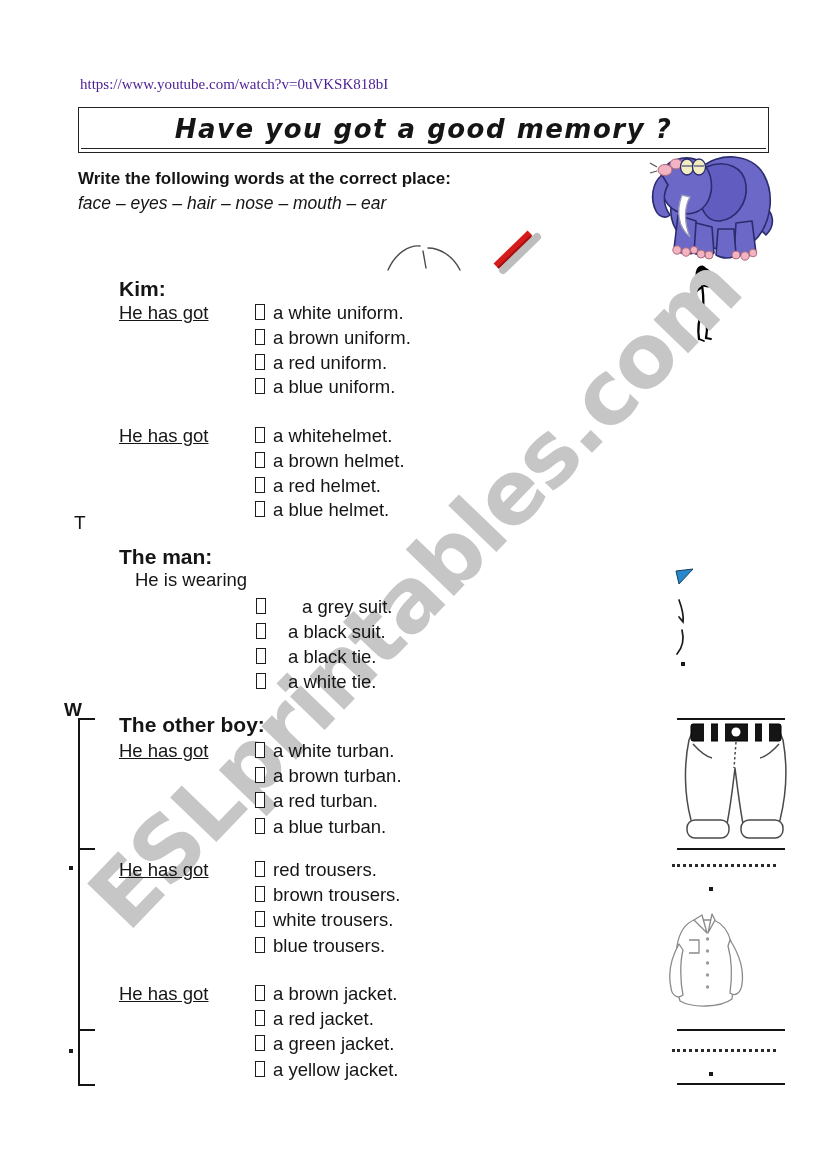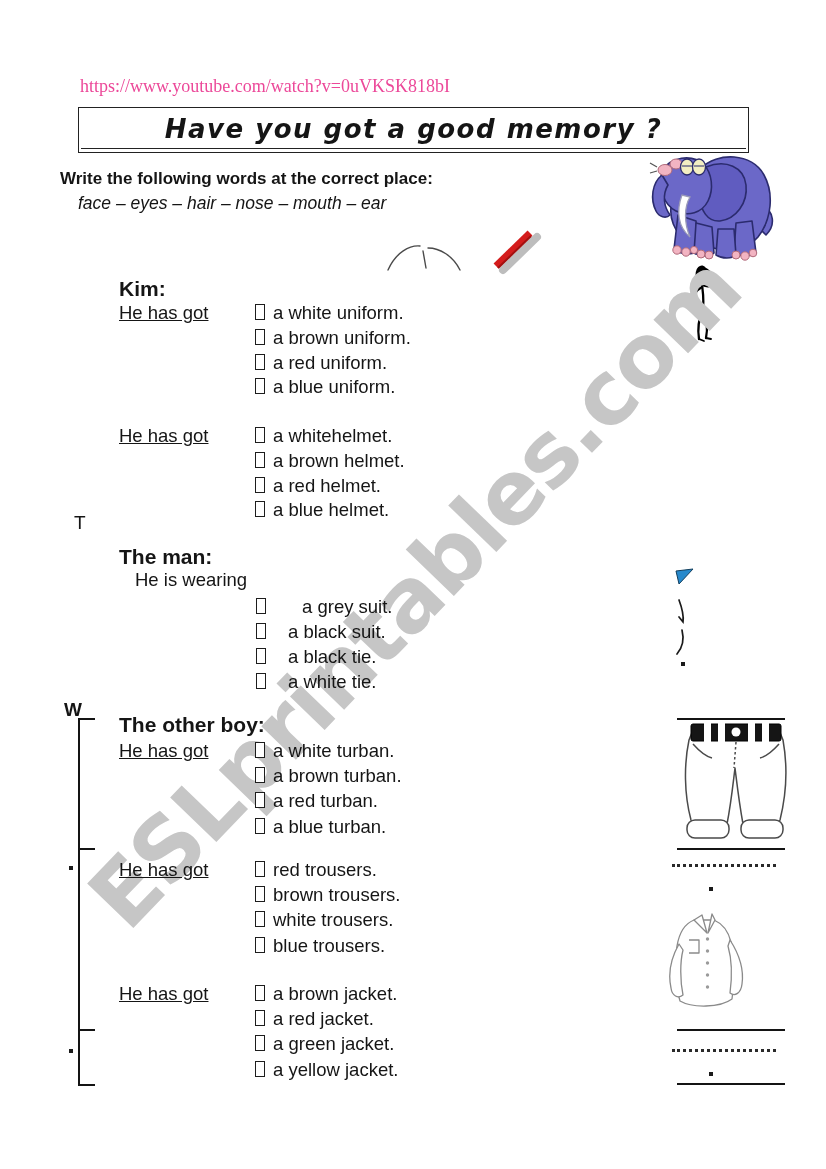--- a/index.html
+++ b/index.html
@@ -1,28 +1,28 @@
 <!DOCTYPE html>
 <html><head>
 <meta charset="utf-8">
 <style>
   html,body{margin:0;padding:0;background:#e9e9e9;}
   .page{position:relative;width:826px;height:1169px;background:#ffffff;overflow:hidden;
         font-family:"Liberation Sans",sans-serif;color:#151515;}
 
   
   .url{position:absolute;left:80px;top:76px;font-family:"Liberation Serif",serif;
-       font-size:18px;color:#ec4899;z-index:6;white-space:nowrap;}
+       font-size:15px;color:#4c1d95;z-index:6;white-space:nowrap;}
   .titlebox{position:absolute;left:78px;top:107px;width:669px;height:44px;
-            border:1.4px solid #222;z-index:6;}
+            border:1.4px solid #222;z-index:6;padding-left:20px;}
   .titlebox .inner-line{position:absolute;left:2px;right:2px;bottom:3px;height:1.3px;background:#222;}
   .title-text{position:absolute;left:0;width:100%;top:6px;text-align:center;
               font-size:26px;font-weight:bold;font-style:italic;letter-spacing:1.5px;
               font-family:"DejaVu Sans",sans-serif;}
-  .instruction{position:absolute;left:60px;top:169px;font-size:17px;font-weight:bold;z-index:6;white-space:nowrap;text-align:center;}
+  .instruction{position:absolute;left:78px;top:169px;font-size:17px;font-weight:bold;z-index:6;white-space:nowrap;text-align:center;}
   .wordbank{position:absolute;left:78px;top:193px;font-size:17.5px;font-style:italic;z-index:6;white-space:nowrap;}
 
   
   .watermark{position:absolute;left:-45px;top:528px;width:920px;height:130px;line-height:130px;
              text-align:center;transform:rotate(-46deg);font-size:88px;font-weight:bold;
              letter-spacing:-2px;color:#c6c6c6;z-index:3;pointer-events:none;
              font-family:"DejaVu Sans",sans-serif;}
 
   
   .heading{position:absolute;left:119px;font-size:21px;font-weight:bold;z-index:6;white-space:nowrap;}

